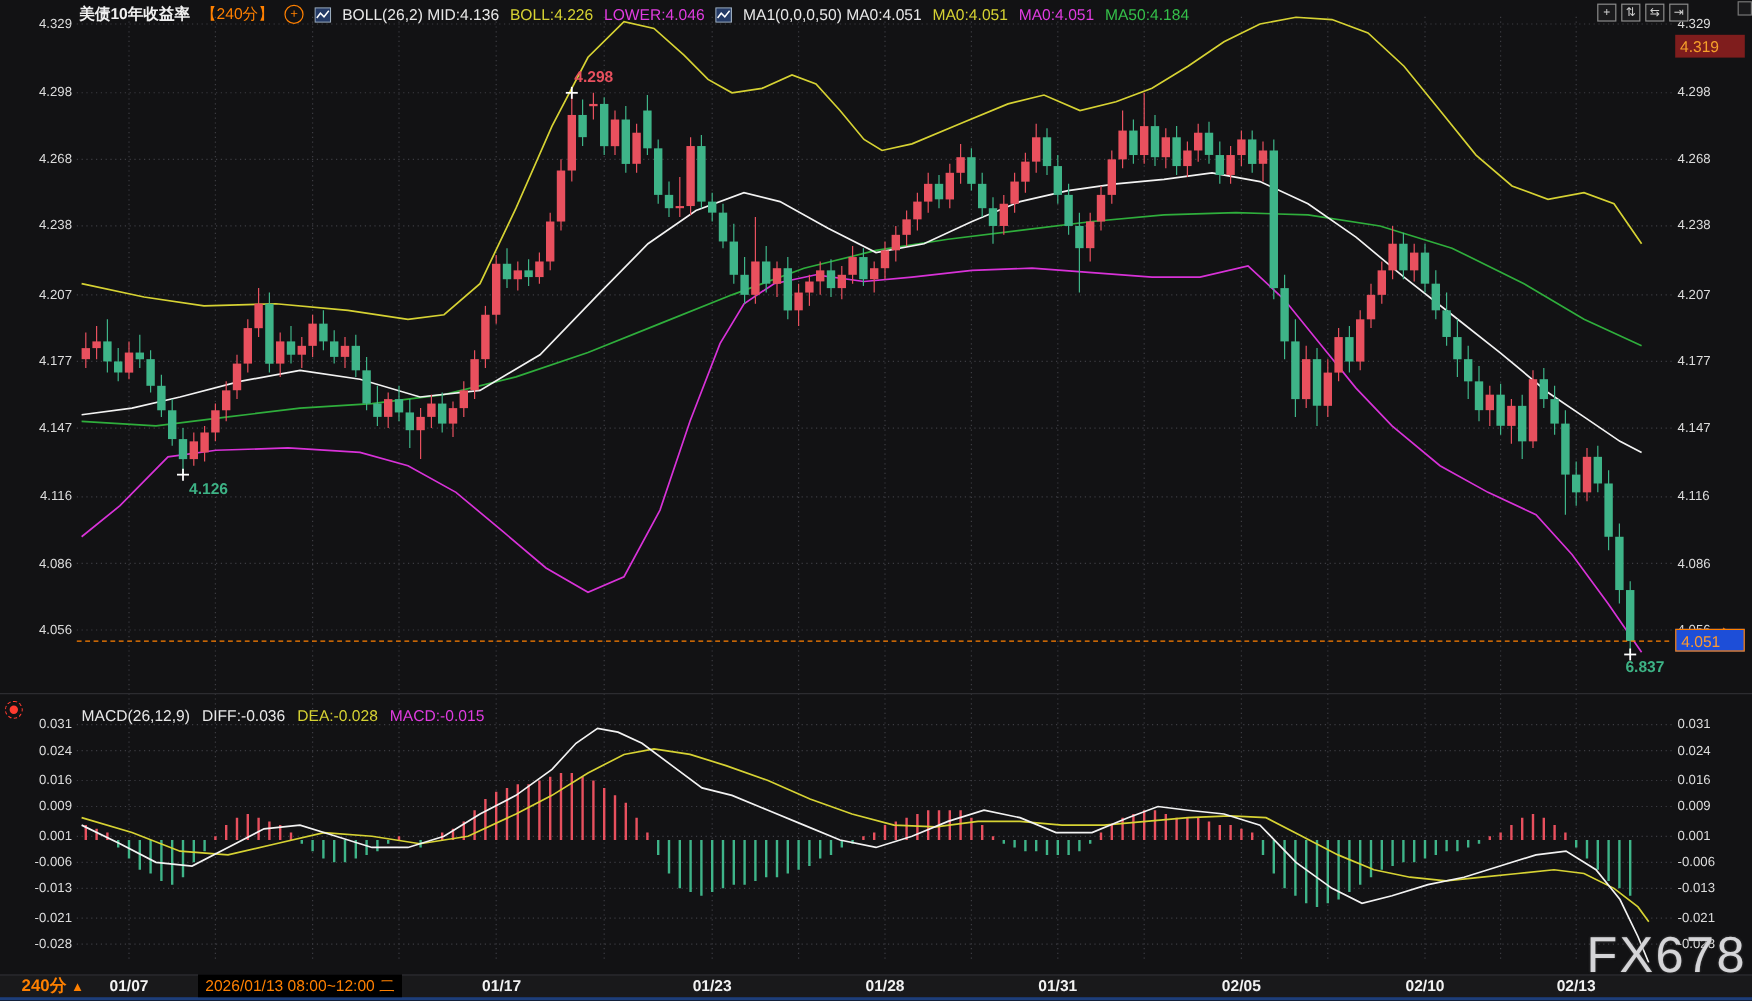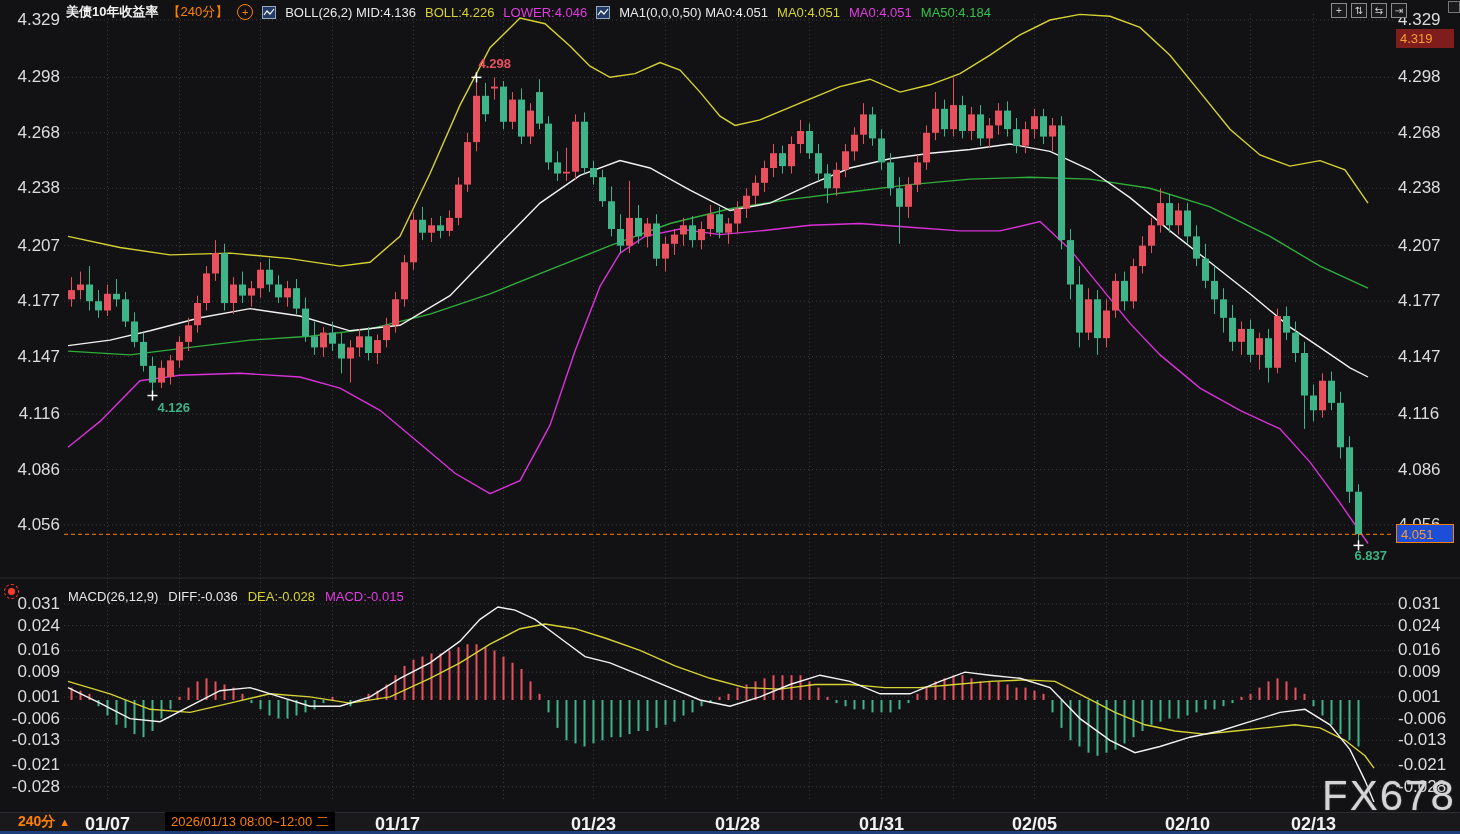--- a/index.html
+++ b/index.html
@@ -11,37 +11,37 @@
   .orange{color:#ff8000;} .yellow{color:#d6d233;} .magenta{color:#e03ce0;}
   .green{color:#35c04a;} .white{color:#e8e8e8;}
   .plus-icon{display:inline-flex;width:14px;height:14px;border:1px solid #ff8000;border-radius:50%;
        color:#ff8000;align-items:center;justify-content:center;font-size:11px;line-height:1;}
   .ind-icon{display:inline-block;width:14px;height:13px;}
   .toolbar{position:absolute;top:3px;left:1331px;display:flex;gap:4px;z-index:40;}
   .tbtn{width:16px;height:15px;border:1px solid #8a8a8a;background:#1a1a1c;color:#cfcfcf;
         font-size:10px;line-height:13px;text-align:center;box-sizing:border-box;cursor:pointer;}
   .corner-icon{position:absolute;top:1px;left:1448px;width:10px;height:10px;border:1px solid #777;
         background:#1a1a1c;z-index:40;}
-  .ax{position:absolute;height:16px;line-height:16px;font-size:17px;color:#dcdcdc;}
+  .ax{position:absolute;height:16px;line-height:16px;font-size:11px;color:#dcdcdc;}
   .ax-left{left:0;width:60px;text-align:right;}
   .ax-right{left:1398px;width:60px;text-align:left;}
   .pricebox{position:absolute;left:1396px;width:58px;height:19px;line-height:19px;font-size:13px;
         padding-left:4px;box-sizing:border-box;z-index:25;}
   .box-upper{background:#7f1d1d;color:#f5a02a;}
   .box-current{background:#1d4ed8;color:#ff9a2e;border:1px solid #ff8000;}
   .macd-hdr{position:absolute;left:68px;top:589px;display:flex;gap:10px;font-size:13px;z-index:30;white-space:nowrap;}
   .rec-icon{position:absolute;left:4px;top:584px;width:13px;height:13px;border:1px dashed #ff3b30;
         border-radius:50%;z-index:30;}
   .rec-icon:after{content:"";position:absolute;left:3px;top:3px;width:7px;height:7px;border-radius:50%;background:#ff3b30;}
   .bottombar{position:absolute;left:0;top:812px;width:1460px;height:19px;background:#19191b;
         border-top:1px solid #2e2e32;z-index:35;}
   .bluestrip{position:absolute;left:0;top:831px;width:1460px;height:3px;background:#1d3e7a;z-index:35;}
   .period{position:absolute;left:18px;top:813px;font-size:14px;font-weight:bold;color:#ff8000;z-index:36;}
   .period .arr{font-size:11px;}
-  .datelab{position:absolute;top:814px;width:60px;margin-left:-30px;text-align:center;font-size:18px;
+  .datelab{position:absolute;top:814px;width:60px;margin-left:-30px;text-align:center;font-size:13px;
         font-weight:bold;color:#f2f2f2;z-index:36;}
   .datebox{position:absolute;left:165px;top:812px;height:19px;line-height:19px;background:#000;
         color:#ff8000;font-size:13px;padding:0 6px;z-index:37;white-space:nowrap;}
   .watermark{position:absolute;left:1322px;top:772px;font-size:42px;color:rgba(225,225,228,0.92);
         letter-spacing:2px;z-index:20;text-shadow:0 0 2px #555;}
   .anno{position:absolute;font-size:13px;font-weight:bold;z-index:22;white-space:nowrap;}
 </style>
 </head>
 <body>
 
@@ -641,21 +641,21 @@
 
   <div class="bottombar"></div>
   <div class="bluestrip"></div>
   <div class="period">
     <span>240分</span>
     <span class="arr">▲</span>
   </div>
   <div class="datebox">2026/01/13 08:00~12:00 二</div>
   <div id="date-labels">
       <div class="datelab" style="left: 107.5px;">01/07</div>
-      <div class="datelab" style="left: 390px; text-align: right;">01/17</div>
+      <div class="datelab" style="left: 418px;">01/17</div>
       <div class="datelab" style="left: 593.5px;">01/23</div>
       <div class="datelab" style="left: 737.5px;">01/28</div>
       <div class="datelab" style="left: 881.5px;">01/31</div>
       <div class="datelab" style="left: 1034.5px;">02/05</div>
       <div class="datelab" style="left: 1187.5px;">02/10</div>
       <div class="datelab" style="left: 1313.5px;">02/13</div>
     </div>
 
 </div>
 

